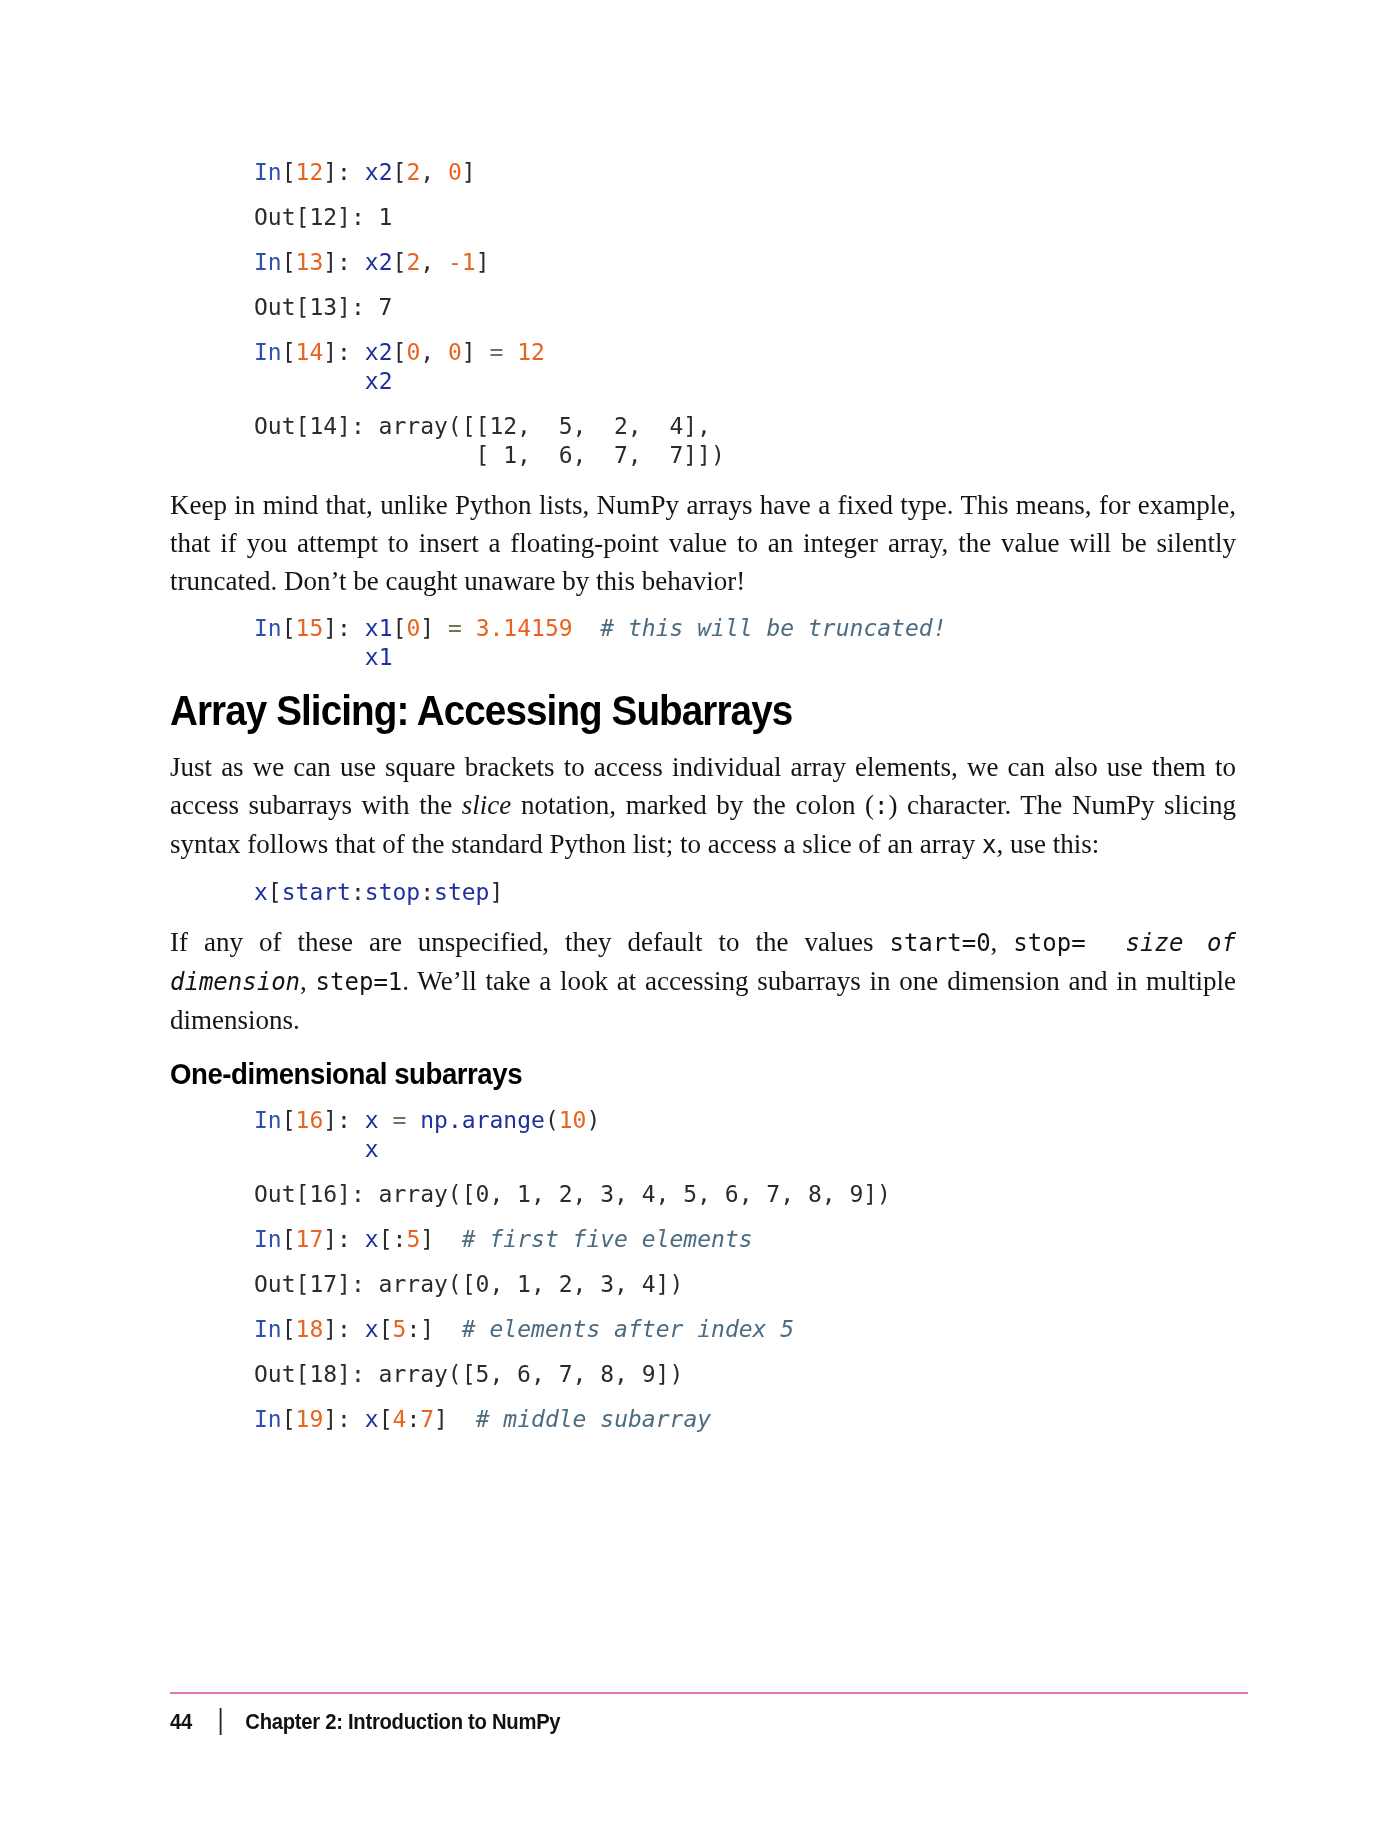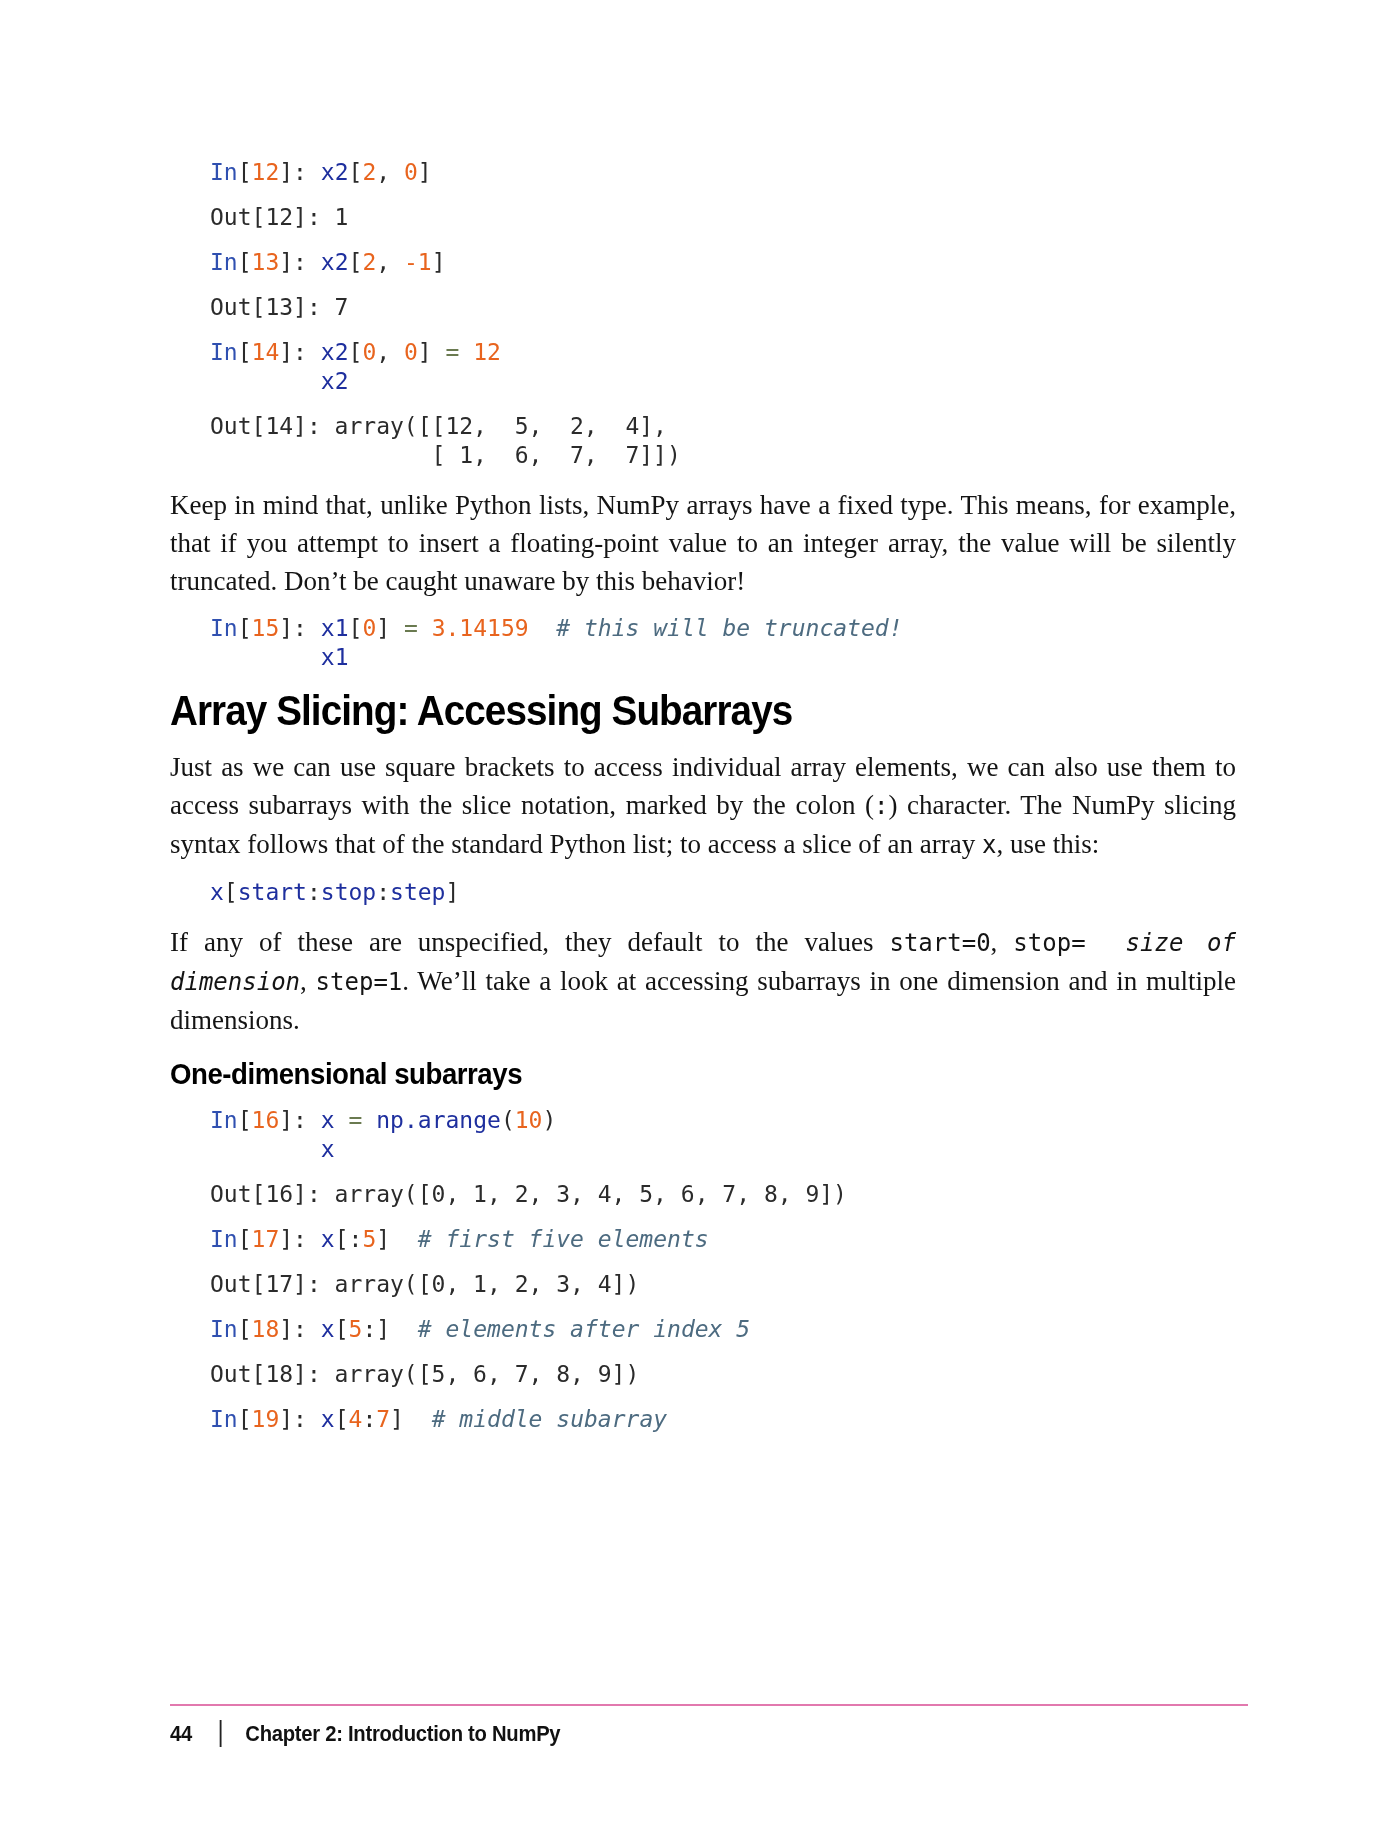--- a/index.html
+++ b/index.html
@@ -15,37 +15,37 @@
     overflow:hidden;
   }
   
   .code{
     margin:0 0 16px 40px;
     font-family:"DejaVu Sans Mono", monospace;
     font-size:23px;
     line-height:29px;
     white-space:pre;
   }
-  .code-line{white-space:pre;}
+  .code-line{white-space:pre;margin-left:44px;}
   .cs-p {color:var(--c-code,#2b2b2b);}
   .cs-in{color:var(--c-in,#3050b0);}
   .cs-n {color:var(--c-num,#e8641e);}
   .cs-v {color:var(--c-var,#1e2f9e);}
   .cs-o {color:var(--c-op,#6a7a50);}
   .cs-c {color:var(--c-com,#4d6b80);font-style:italic;}
   
   .para{
     margin:0 0 14px 0;
     font-size:27px;
     line-height:38px;
     text-align:justify;
     color:var(--c-body,#141414);
   }
   .ps-t{}
-  .ps-i{}
+  .ps-i{font-style:italic;}
   .ps-m{font-family:"DejaVu Sans Mono", monospace;font-size:24px;}
   .ps-mi{font-family:"DejaVu Sans Mono", monospace;font-size:24px;font-style:italic;margin-left:40px;}
   
   .h1{
     font-family:"Liberation Sans", sans-serif;
     font-weight:bold;
     font-size:42px;
     line-height:46px;
     letter-spacing:-1px;
     color:#000;
@@ -65,21 +65,20 @@
     transform:scaleX(0.92);
     transform-origin:left center;
     white-space:nowrap;
   }
   
   .footer{
     position:absolute;
     left:170px;
     right:152px;
     top:1692px;
-    margin-top:12px;
   }
   .footer-rule{
     height:0;
     border-top:2px solid var(--c-rule,#e279ae);
   }
   .footer-row{
     margin-top:14px;
     display:flex;
     align-items:center;
     font-family:"Liberation Sans", sans-serif;

